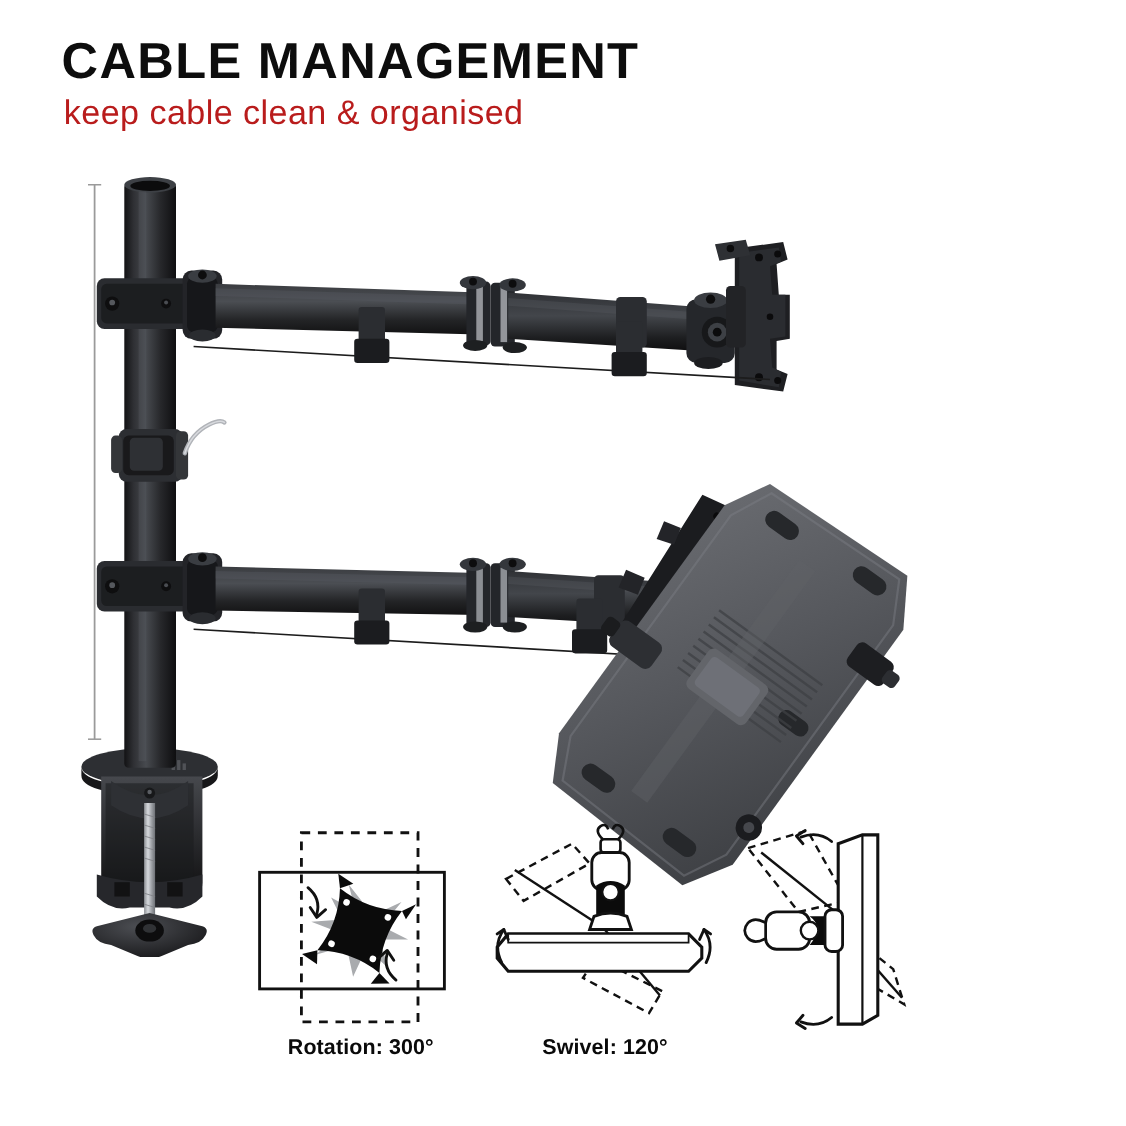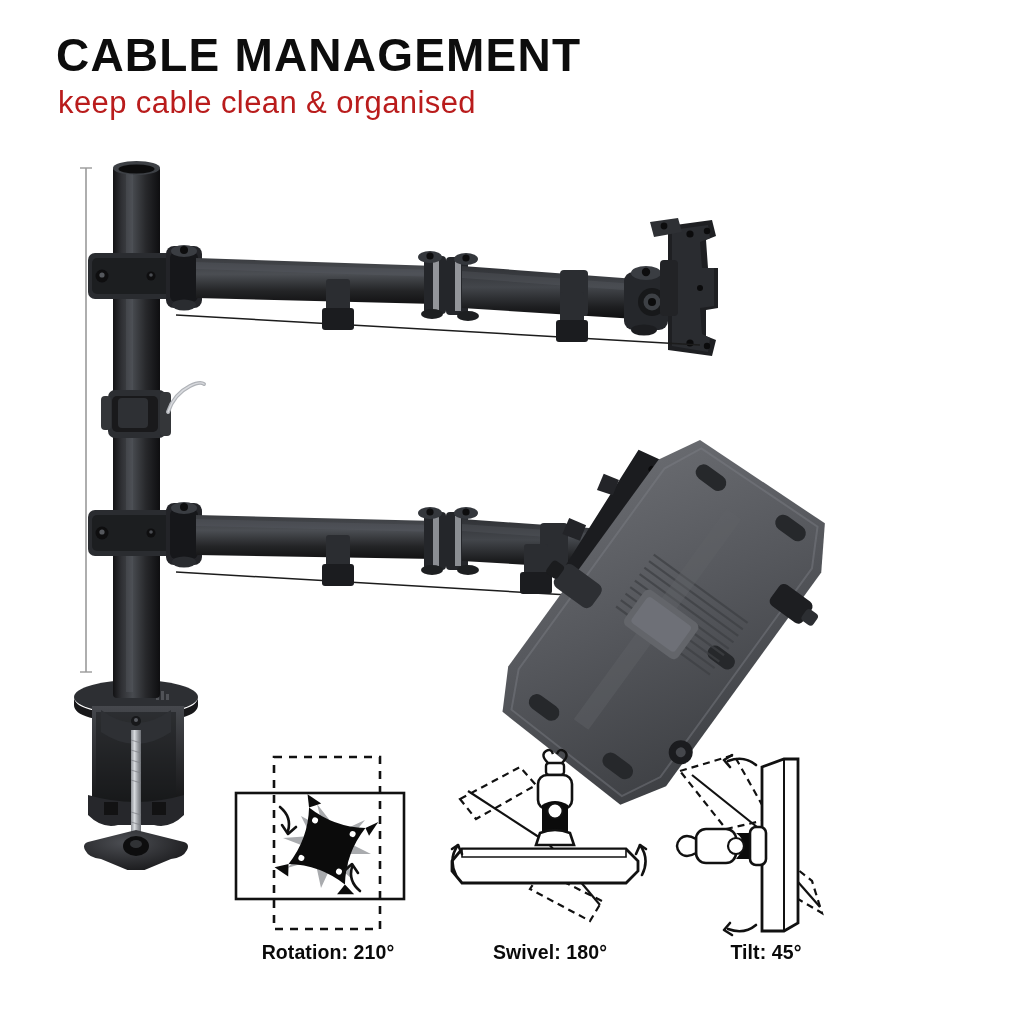--- a/index.html
+++ b/index.html
@@ -397,21 +397,21 @@
           <g fill="none" stroke="#111111" stroke-width="2.6" stroke-linecap="round">
             <path d="M52 62 q12 10 8 24"></path>
             <path d="M54 80 l6 9 l8 -7" stroke-linejoin="round"></path>
           </g>
           <g fill="none" stroke="#111111" stroke-width="2.6" stroke-linecap="round">
             <path d="M132 146 q-12 -10 -8 -24"></path>
             <path d="M130 128 l-6 -9 l-8 7" stroke-linejoin="round"></path>
           </g>
         </svg>
       </div>
-      <div class="cap">Rotation: 210°</div>
+      <div class="cap">Rotation: 300°</div>
     </div>
 
     <div class="feat" id="feat-swivel">
       <div class="art">
         <svg width="200" height="195" viewBox="0 0 200 195" xmlns="http://www.w3.org/2000/svg">
 
           <g fill="none" stroke="#111111" stroke-width="2.2" stroke-dasharray="7 5">
             <path d="M10 54 L70 22 L86 40 L26 74 Z"></path>
           </g>
           <g fill="none" stroke="#111111" stroke-width="2.2" stroke-dasharray="7 5">
@@ -441,21 +441,21 @@
           <g fill="none" stroke="#111111" stroke-width="2.6" stroke-linecap="round">
             <path d="M6 130 q-8 -16 2 -30"></path>
             <path d="M2 104 l6 -4 l4 9" stroke-linejoin="round"></path>
           </g>
           <g fill="none" stroke="#111111" stroke-width="2.6" stroke-linecap="round">
             <path d="M192 130 q8 -16 -2 -30"></path>
             <path d="M196 104 l-6 -4 l-4 9" stroke-linejoin="round"></path>
           </g>
         </svg>
       </div>
-      <div class="cap">Swivel: 180°</div>
+      <div class="cap">Swivel: 120°</div>
     </div>
 
     <div class="feat" id="feat-tilt">
       <div class="art">
         <svg width="200" height="195" viewBox="0 0 200 195" xmlns="http://www.w3.org/2000/svg">
 
           <g fill="none" stroke="#111111" stroke-width="2.2" stroke-dasharray="7 5">
             <path d="M14 26 L68 10 L104 74 L60 84 Z"></path>
           </g>
 
@@ -484,17 +484,16 @@
           <g fill="none" stroke="#111111" stroke-width="2.6" stroke-linecap="round">
             <path d="M62 16 q16 -6 28 4"></path>
             <path d="M66 10 l-8 5 l6 7" stroke-linejoin="round"></path>
           </g>
           <g fill="none" stroke="#111111" stroke-width="2.6" stroke-linecap="round">
             <path d="M62 184 q16 6 28 -4"></path>
             <path d="M66 190 l-8 -5 l6 -7" stroke-linejoin="round"></path>
           </g>
         </svg>
       </div>
-      <div class="cap">Tilt: 45°</div>
     </div>
 
   </div>
 </div>
 
 </body></html>

